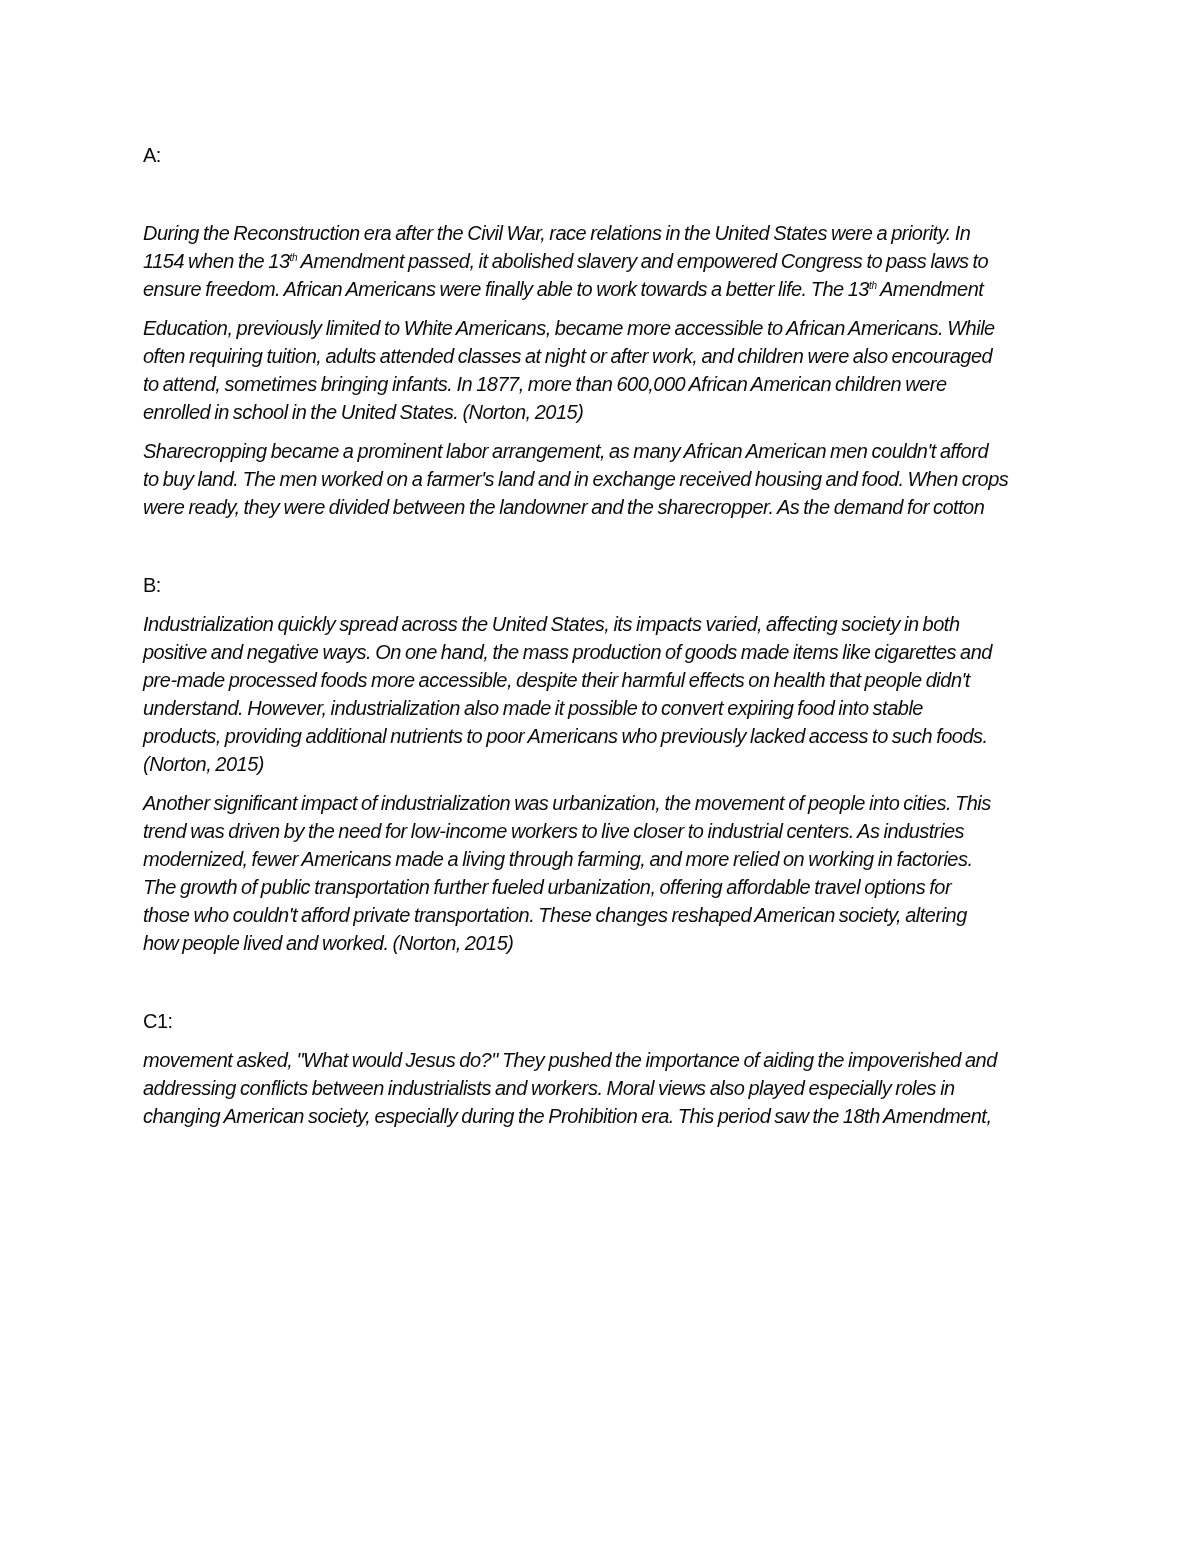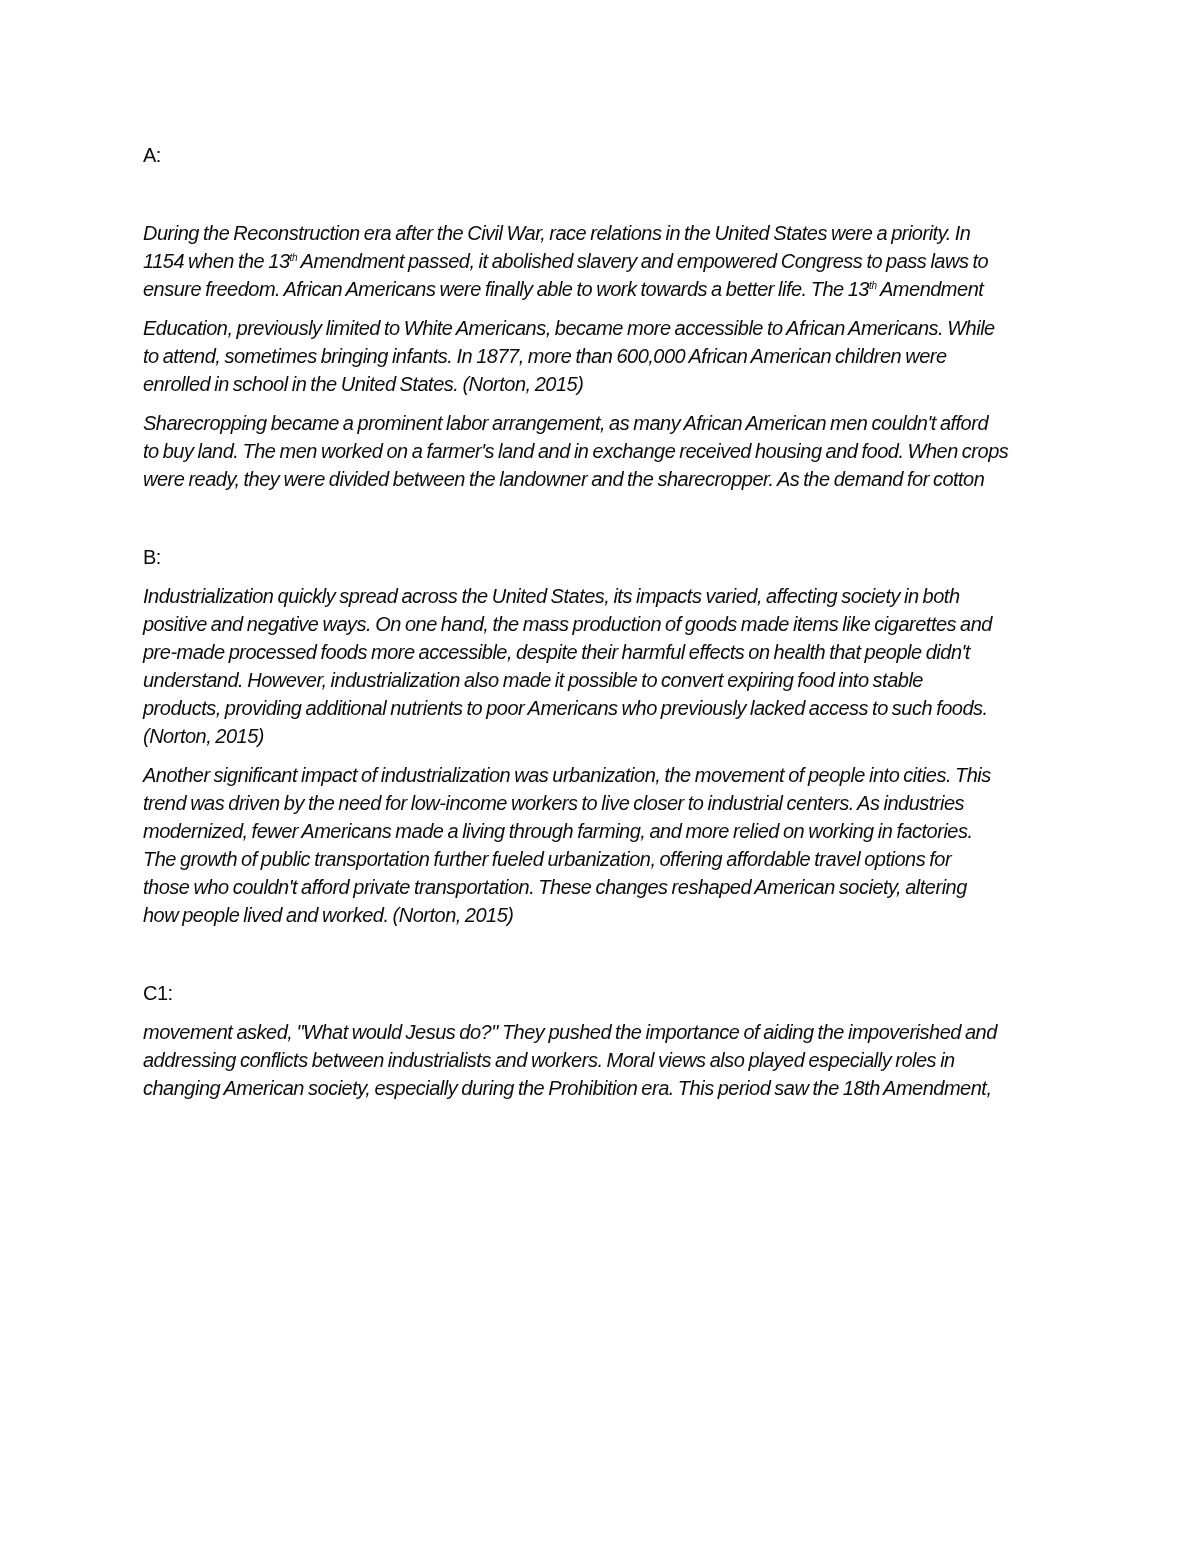--- a/index.html
+++ b/index.html
@@ -56,20 +56,21 @@
   <div>
     <p class="sec-label">A:</p>
     <div class="blank"></div>
     <div class="para">
         <div class="line"><span>During the Reconstruction era after the Civil War, race relations in the United States were a priority. In</span></div>
         <div class="line"><span>1154 when the 13</span><sup>th</sup><span> Amendment passed, it abolished slavery and empowered Congress to pass laws to</span></div>
         <div class="line"><span>ensure freedom. African Americans were finally able to work towards a better life. The 13</span><sup>th</sup><span> Amendment</span></div>
       </div>
     <div class="para">
         <div class="line"><span>Education, previously limited to White Americans, became more accessible to African Americans. While</span></div>
+        <div class="line"><span>often requiring tuition, adults attended classes at night or after work, and children were also encouraged</span></div>
         <div class="line"><span>to attend, sometimes bringing infants. In 1877, more than 600,000 African American children were</span></div>
         <div class="line"><span>enrolled in school in the United States. (Norton, 2015)</span></div>
       </div>
     <div class="para">
         <div class="line"><span>Sharecropping became a prominent labor arrangement, as many African American men couldn't afford</span></div>
         <div class="line"><span>to buy land. The men worked on a farmer's land and in exchange received housing and food. When crops</span></div>
         <div class="line"><span>were ready, they were divided between the landowner and the sharecropper. As the demand for cotton</span></div>
       </div>
   </div>
 

